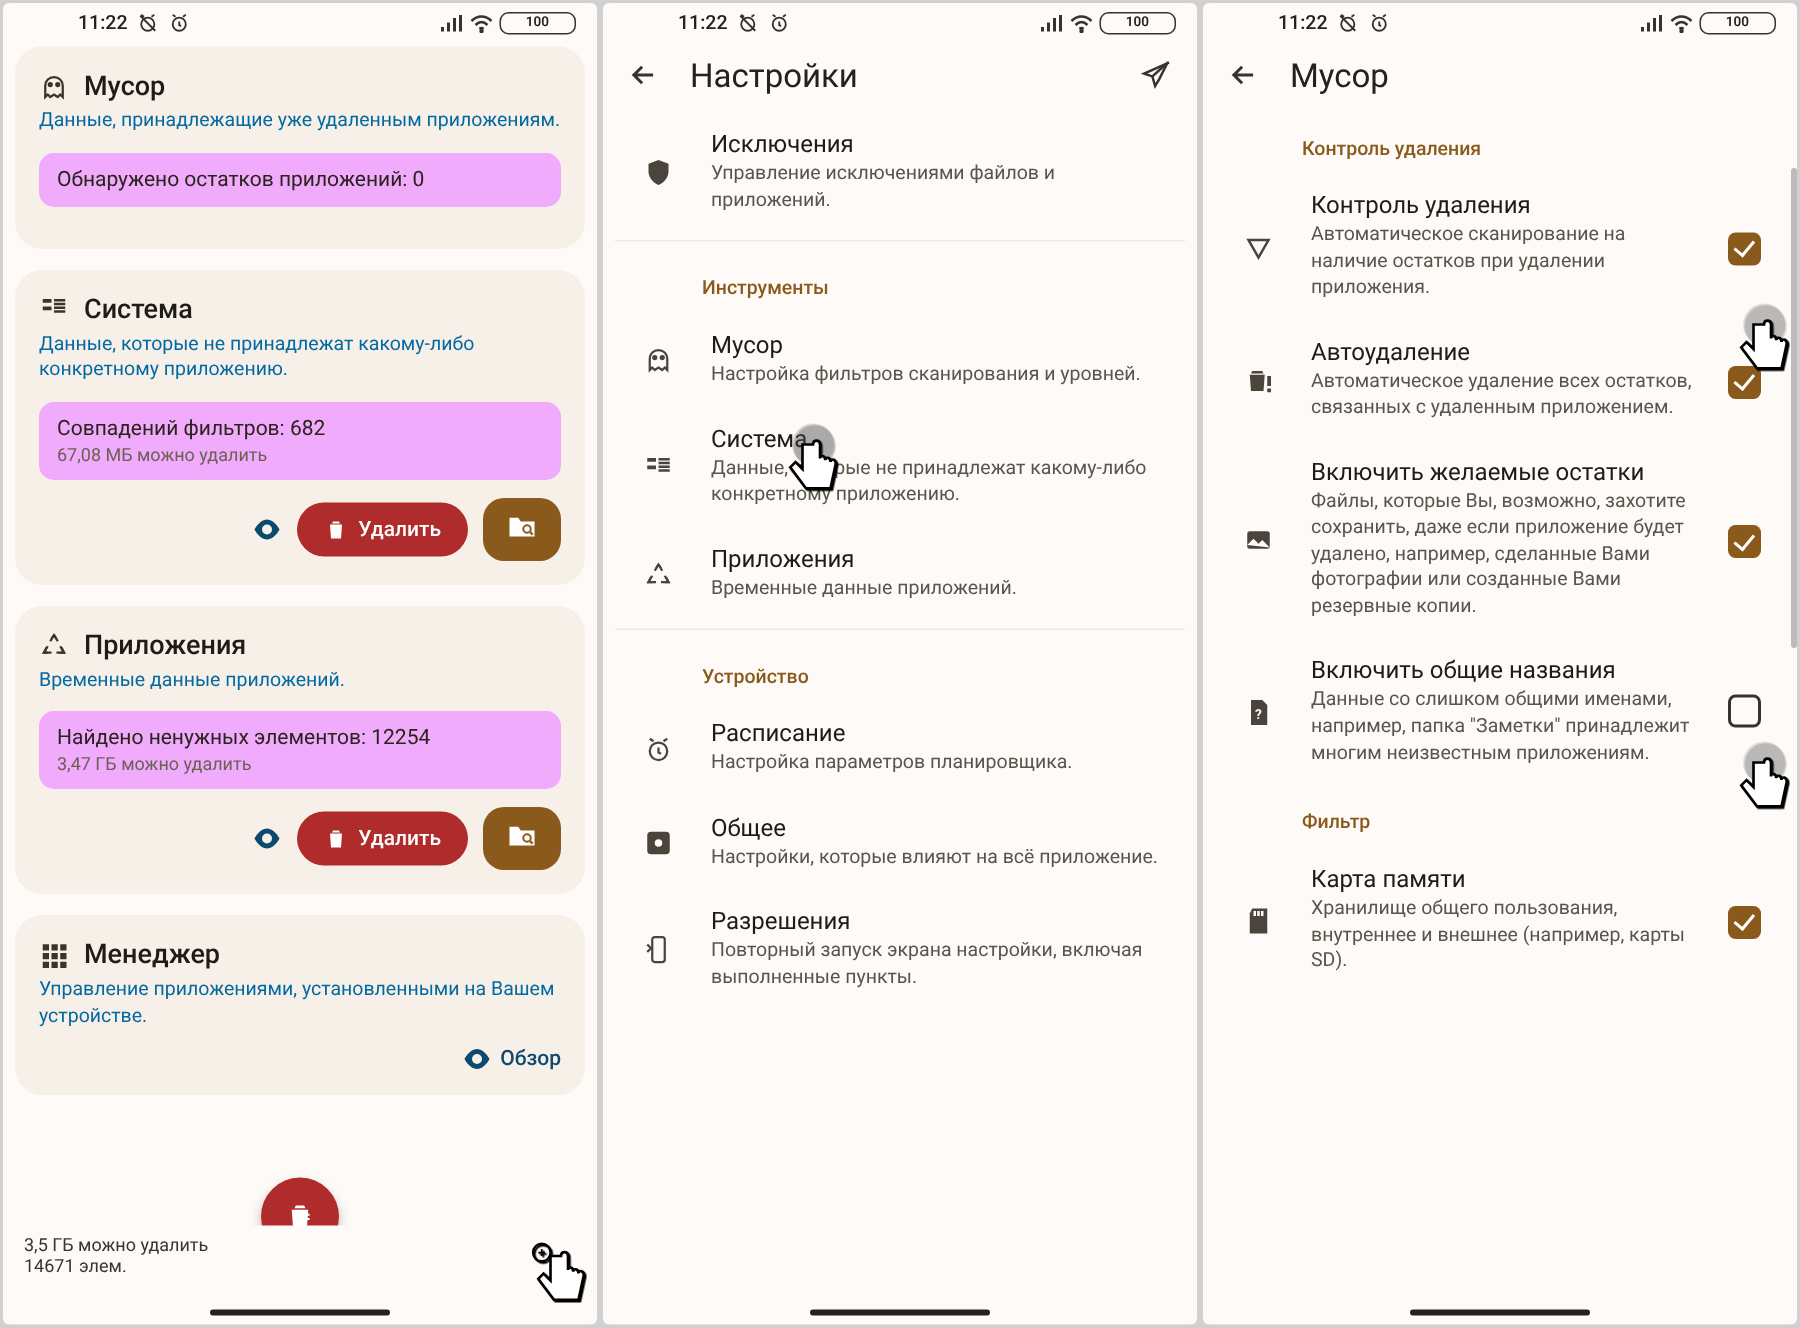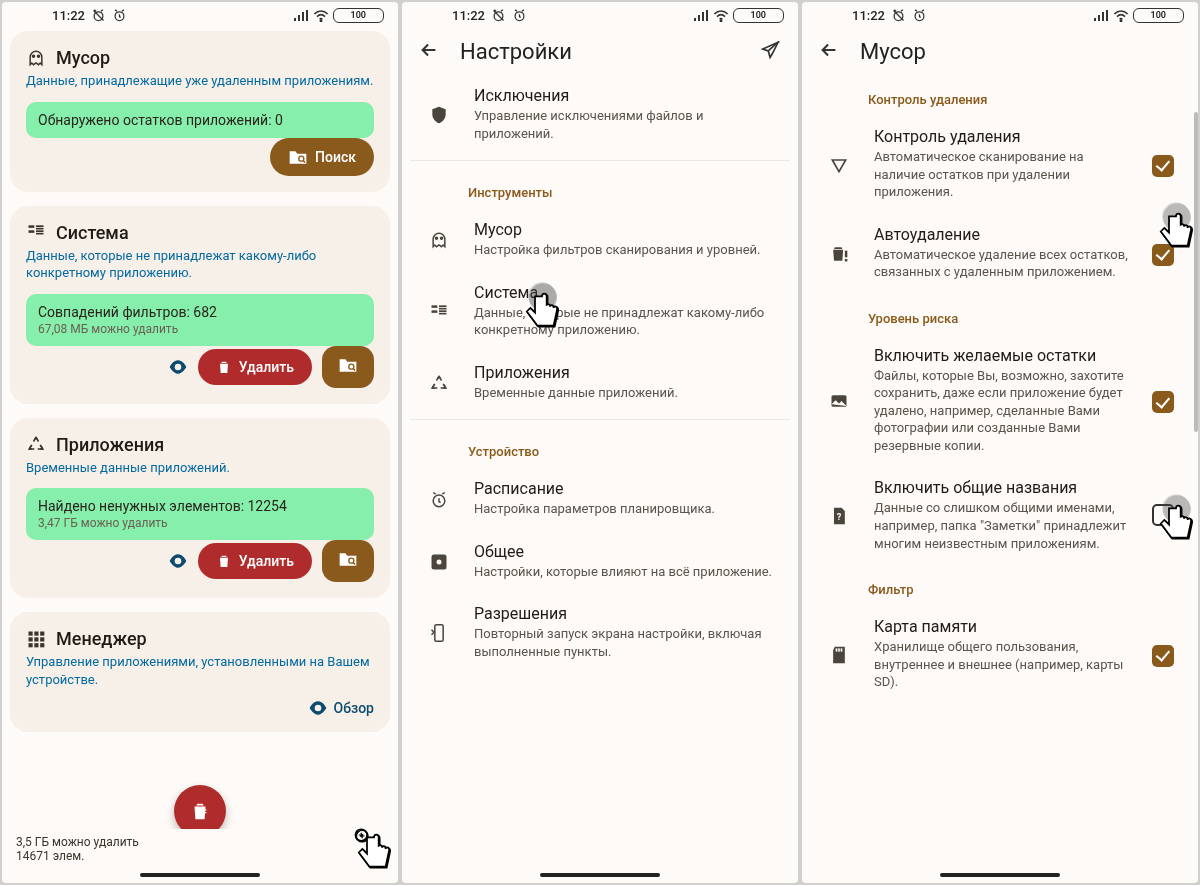--- a/index.html
+++ b/index.html
@@ -60,43 +60,44 @@
   .card {
     background: #f7f0e9;
     border-radius: 18px;
     padding: 16px;
     margin-bottom: 14px;
   }
   .card-header { display: flex; align-items: center; gap: 10px; margin-bottom: 4px; }
   .card-title { font-size: 18px; font-weight: 500; color: #1f1b16; }
   .card-sub { font-size: 13px; color: #0369a1; line-height: 1.35; margin-bottom: 12px; }
   .stat-box {
-    background: #86efac;
+    background: #f0abfc;
     border-radius: 10px;
     padding: 10px 12px;
+    margin-bottom: 12px;
   }
   .stat-line1 { font-size: 14px; color: #2a241c; }
   .stat-line2 { font-size: 12px; color: #6b6053; margin-top: 2px; }
   .card-actions { display: flex; align-items: center; justify-content: flex-end; gap: 10px; }
   .eye-btn { color: #0c4a6e; display: inline-flex; align-items: center; gap: 6px; font-size: 14px; font-weight: 500; }
   .btn {
     display: inline-flex; align-items: center; gap: 7px;
     border-radius: 22px; padding: 10px 18px;
     font-size: 14px; font-weight: 500; color: #fff;
     cursor: pointer;
   }
   .btn-brown { background: #8a5a1c; }
   .btn-red   { background: #b02b2b; }
   .btn-square {
     width: 52px; height: 42px; border-radius: 14px;
     background: #8a5a1c; display: inline-flex; align-items: center; justify-content: center;
   }
 
   .bottom-bar {
-    position: absolute; bottom: 4px; left: 0; right: 0;
+    position: absolute; bottom: 16px; left: 0; right: 0;
     background: #fdfaf7;
     padding: 6px 14px 16px;
     font-size: 12px; color: #3a342c;
     display: flex; flex-direction: column; align-items: flex-start;
   }
   .fab {
     position: absolute; bottom: 46px; left: 50%; transform: translateX(-50%);
     width: 52px; height: 52px; border-radius: 50%;
     background: #b02b2b; display: flex; align-items: center; justify-content: center;
     box-shadow: 0 4px 8px rgba(0,0,0,.25);
@@ -197,32 +198,20 @@
                 <circle cx="9" cy="10" r="1.2" fill="currentColor"></circle>
                 <circle cx="15" cy="10" r="1.2" fill="currentColor"></circle>
               </svg>
             </span>
       <span class="card-title">Мусор</span>
     </div>
     <div class="card-sub">Данные, принадлежащие уже удаленным приложениям.</div>
     <div class="stat-box">
       <div class="stat-line1">Обнаружено остатков приложений: 0</div>
     </div>
-          <div class="card-actions">
-      <div class="btn btn-brown">
-        <span class="icon" style="color:#fff">
-                <svg width="20" height="18" viewBox="0 0 24 20" fill="currentColor">
-                  <path d="M2 3h7l2 3h11v12H2V3z"></path>
-                  <circle cx="16" cy="12" r="3" fill="none" stroke="#8a5a1c" stroke-width="1.6"></circle>
-                  <path d="M18.5 14.5l2 2" stroke="#8a5a1c" stroke-width="1.8"></path>
-                </svg>
-              </span>
-        <span>Поиск</span>
-      </div>
-          </div>
         </div>
         <div class="card">
     <div class="card-header">
       <span class="icon" style="color:#3a342c">
               <svg width="20" height="20" viewBox="0 0 24 24" fill="currentColor">
                 <rect x="3" y="4" width="7" height="3"></rect>
                 <rect x="3" y="10" width="7" height="3"></rect>
                 <rect x="12" y="4" width="9" height="2"></rect>
                 <rect x="12" y="7" width="9" height="2"></rect>
                 <rect x="12" y="10" width="9" height="2"></rect>
@@ -583,21 +572,20 @@
               <rect x="19" y="18" width="3" height="3"></rect>
             </svg>
           </span>
         </div>
         <div class="row-body">
           <div class="row-title">Автоудаление</div>
           <div class="row-sub">Автоматическое удаление всех остатков, связанных с удаленным приложением.</div>
         </div>
         <div class="row-ctrl"><span class="chk chk-on"></span></div>
       </div>
-      <div class="section-label">Уровень риска</div>
       <div class="row">
         <div class="row-icon">
           <span class="icon">
             <svg width="20" height="20" viewBox="0 0 24 24" fill="currentColor">
               <rect x="3" y="5" width="18" height="14" rx="2"></rect>
               <path d="M3 16l5-5 4 4 3-3 6 6" fill="#fdfaf7"></path>
             </svg>
           </span>
         </div>
         <div class="row-body">

